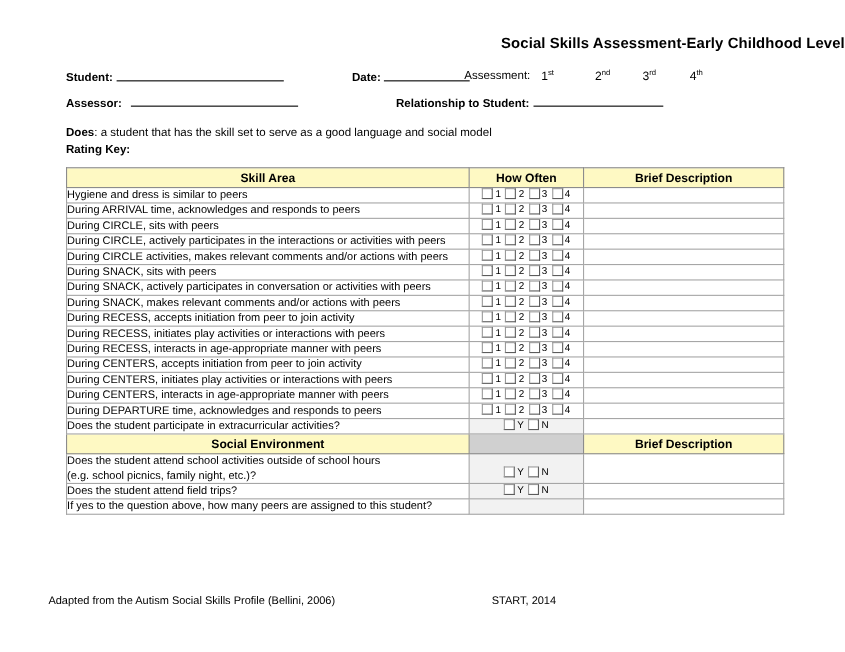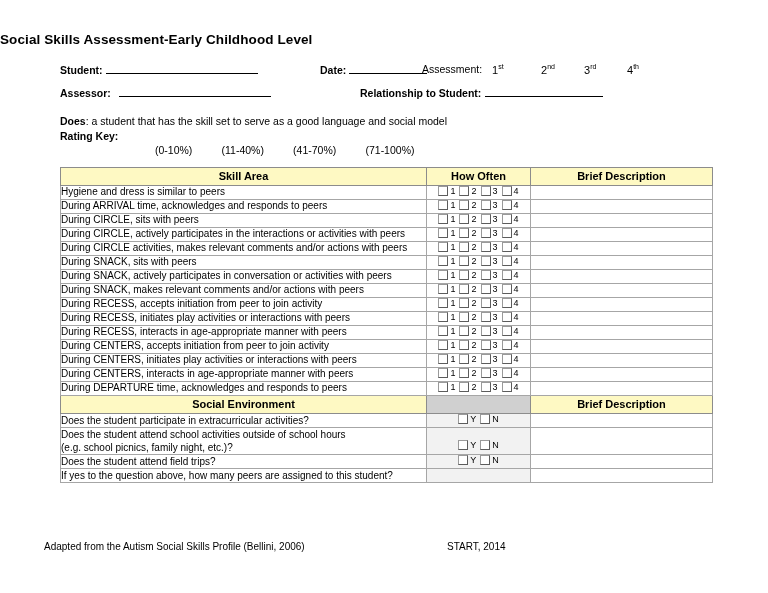--- a/index.html
+++ b/index.html
@@ -19,21 +19,21 @@
   .page {
     position: relative;
     width: 768px;
     height: 593px;
     box-sizing: border-box;
     padding: 0;
   }
 
   
   .title-main {
-    text-align: left;
+    text-align: right;
     font-weight: bold;
     font-size: 13.5px;
     letter-spacing: 0.1px;
     margin: 0;
     padding-top: 32px;
   }
   .title-sub {
     text-align: center;
     font-style: italic;
     font-size: 13px;
@@ -202,21 +202,20 @@
       <span class="abs" style="left:300px;">
         <span class="lbl">Relationship to Student:</span><span class="rule rule-rel"></span>
       </span>
     </div>
 
   </div>
 
   <div class="keyblock">
     <div><b>Does</b><span>: a student that has the skill set to serve as a good language and social model</span></div>
     <div><b>Rating Key:</b></div>
-    <div class="pct-line" style="padding-left:95px;">(0-10%)          (11-40%)          (41-70%)          (71-100%)</div>
   </div>
 
   <div class="tbl-wrap">
     <table class="form">
       <colgroup>
         <col class="col-skill">
           <col class="col-often">
           <col class="col-desc">
       </colgroup>
       <tbody id="tbody-root">
@@ -549,37 +548,37 @@
                   <span class="cblabel">3</span>
                 </span>
                 <span class="cbitem">
                   <span class="cbox"></span>
                   <span class="cblabel">4</span>
                 </span>
               </span></td>
             <td class="desc-cell"></td>
           </tr>
           <tr>
+            <td class="se-q"><span>Does the student participate in extracurricular activities?</span></td>
+            <td class="often-cell se-shade"><span class="cbgroup">
+                <span class="cbitem">
+                  <span class="cbox"></span>
+                  <span class="cblabel">Y</span>
+                </span>
+                <span class="cbitem">
+                  <span class="cbox"></span>
+                  <span class="cblabel">N</span>
+                </span>
+              </span></td>
+            <td class="desc-cell"></td>
+          </tr>
+          <tr>
             <th class="hdr">Social Environment</th>
             <th class="hdr hdr-blank"></th>
             <th class="hdr">Brief Description</th>
-          </tr>
-          <tr>
-            <td class="se-q"><span>Does the student participate in extracurricular activities?</span></td>
-            <td class="often-cell se-shade"><span class="cbgroup">
-                <span class="cbitem">
-                  <span class="cbox"></span>
-                  <span class="cblabel">Y</span>
-                </span>
-                <span class="cbitem">
-                  <span class="cbox"></span>
-                  <span class="cblabel">N</span>
-                </span>
-              </span></td>
-            <td class="desc-cell"></td>
           </tr>
           <tr>
             <td class="se-q"><span>Does the student attend school activities outside of school hours</span><span class="l2">(e.g. school picnics, family night, etc.)?</span></td>
             <td class="often-cell se-shade" style="vertical-align: bottom; padding-bottom: 2px;"><span class="cbgroup">
                 <span class="cbitem">
                   <span class="cbox"></span>
                   <span class="cblabel">Y</span>
                 </span>
                 <span class="cbitem">
                   <span class="cbox"></span>

